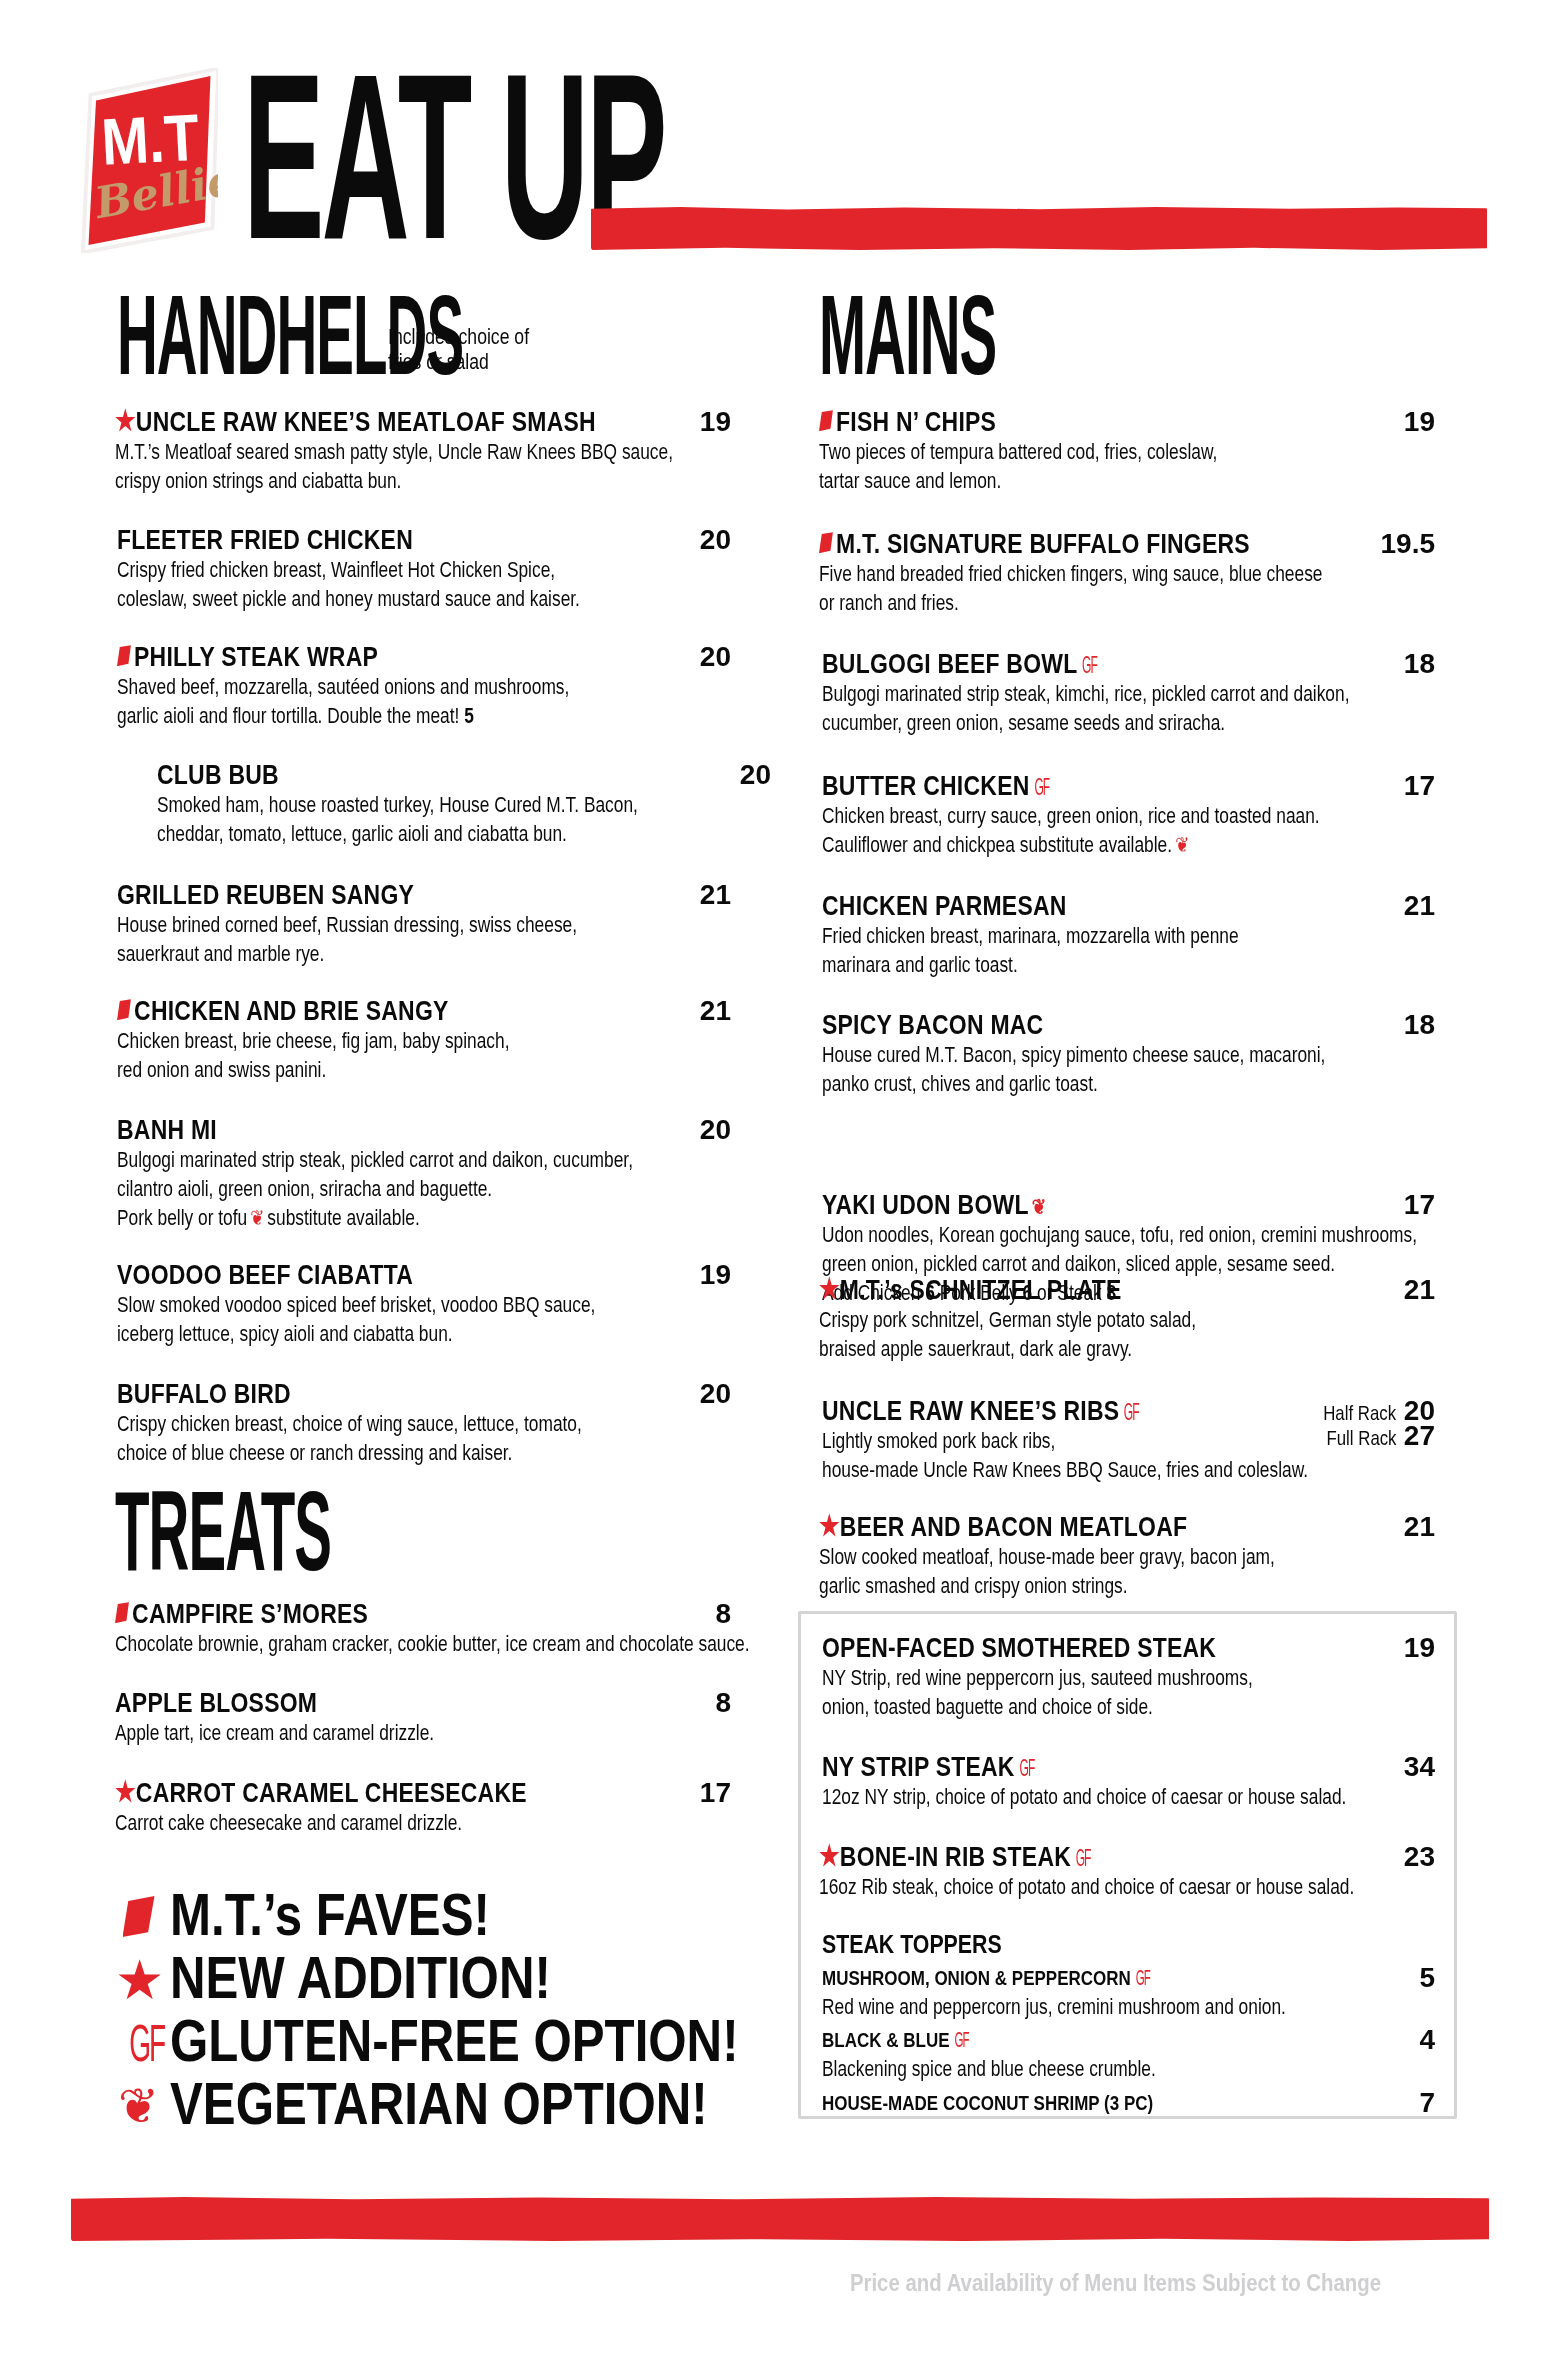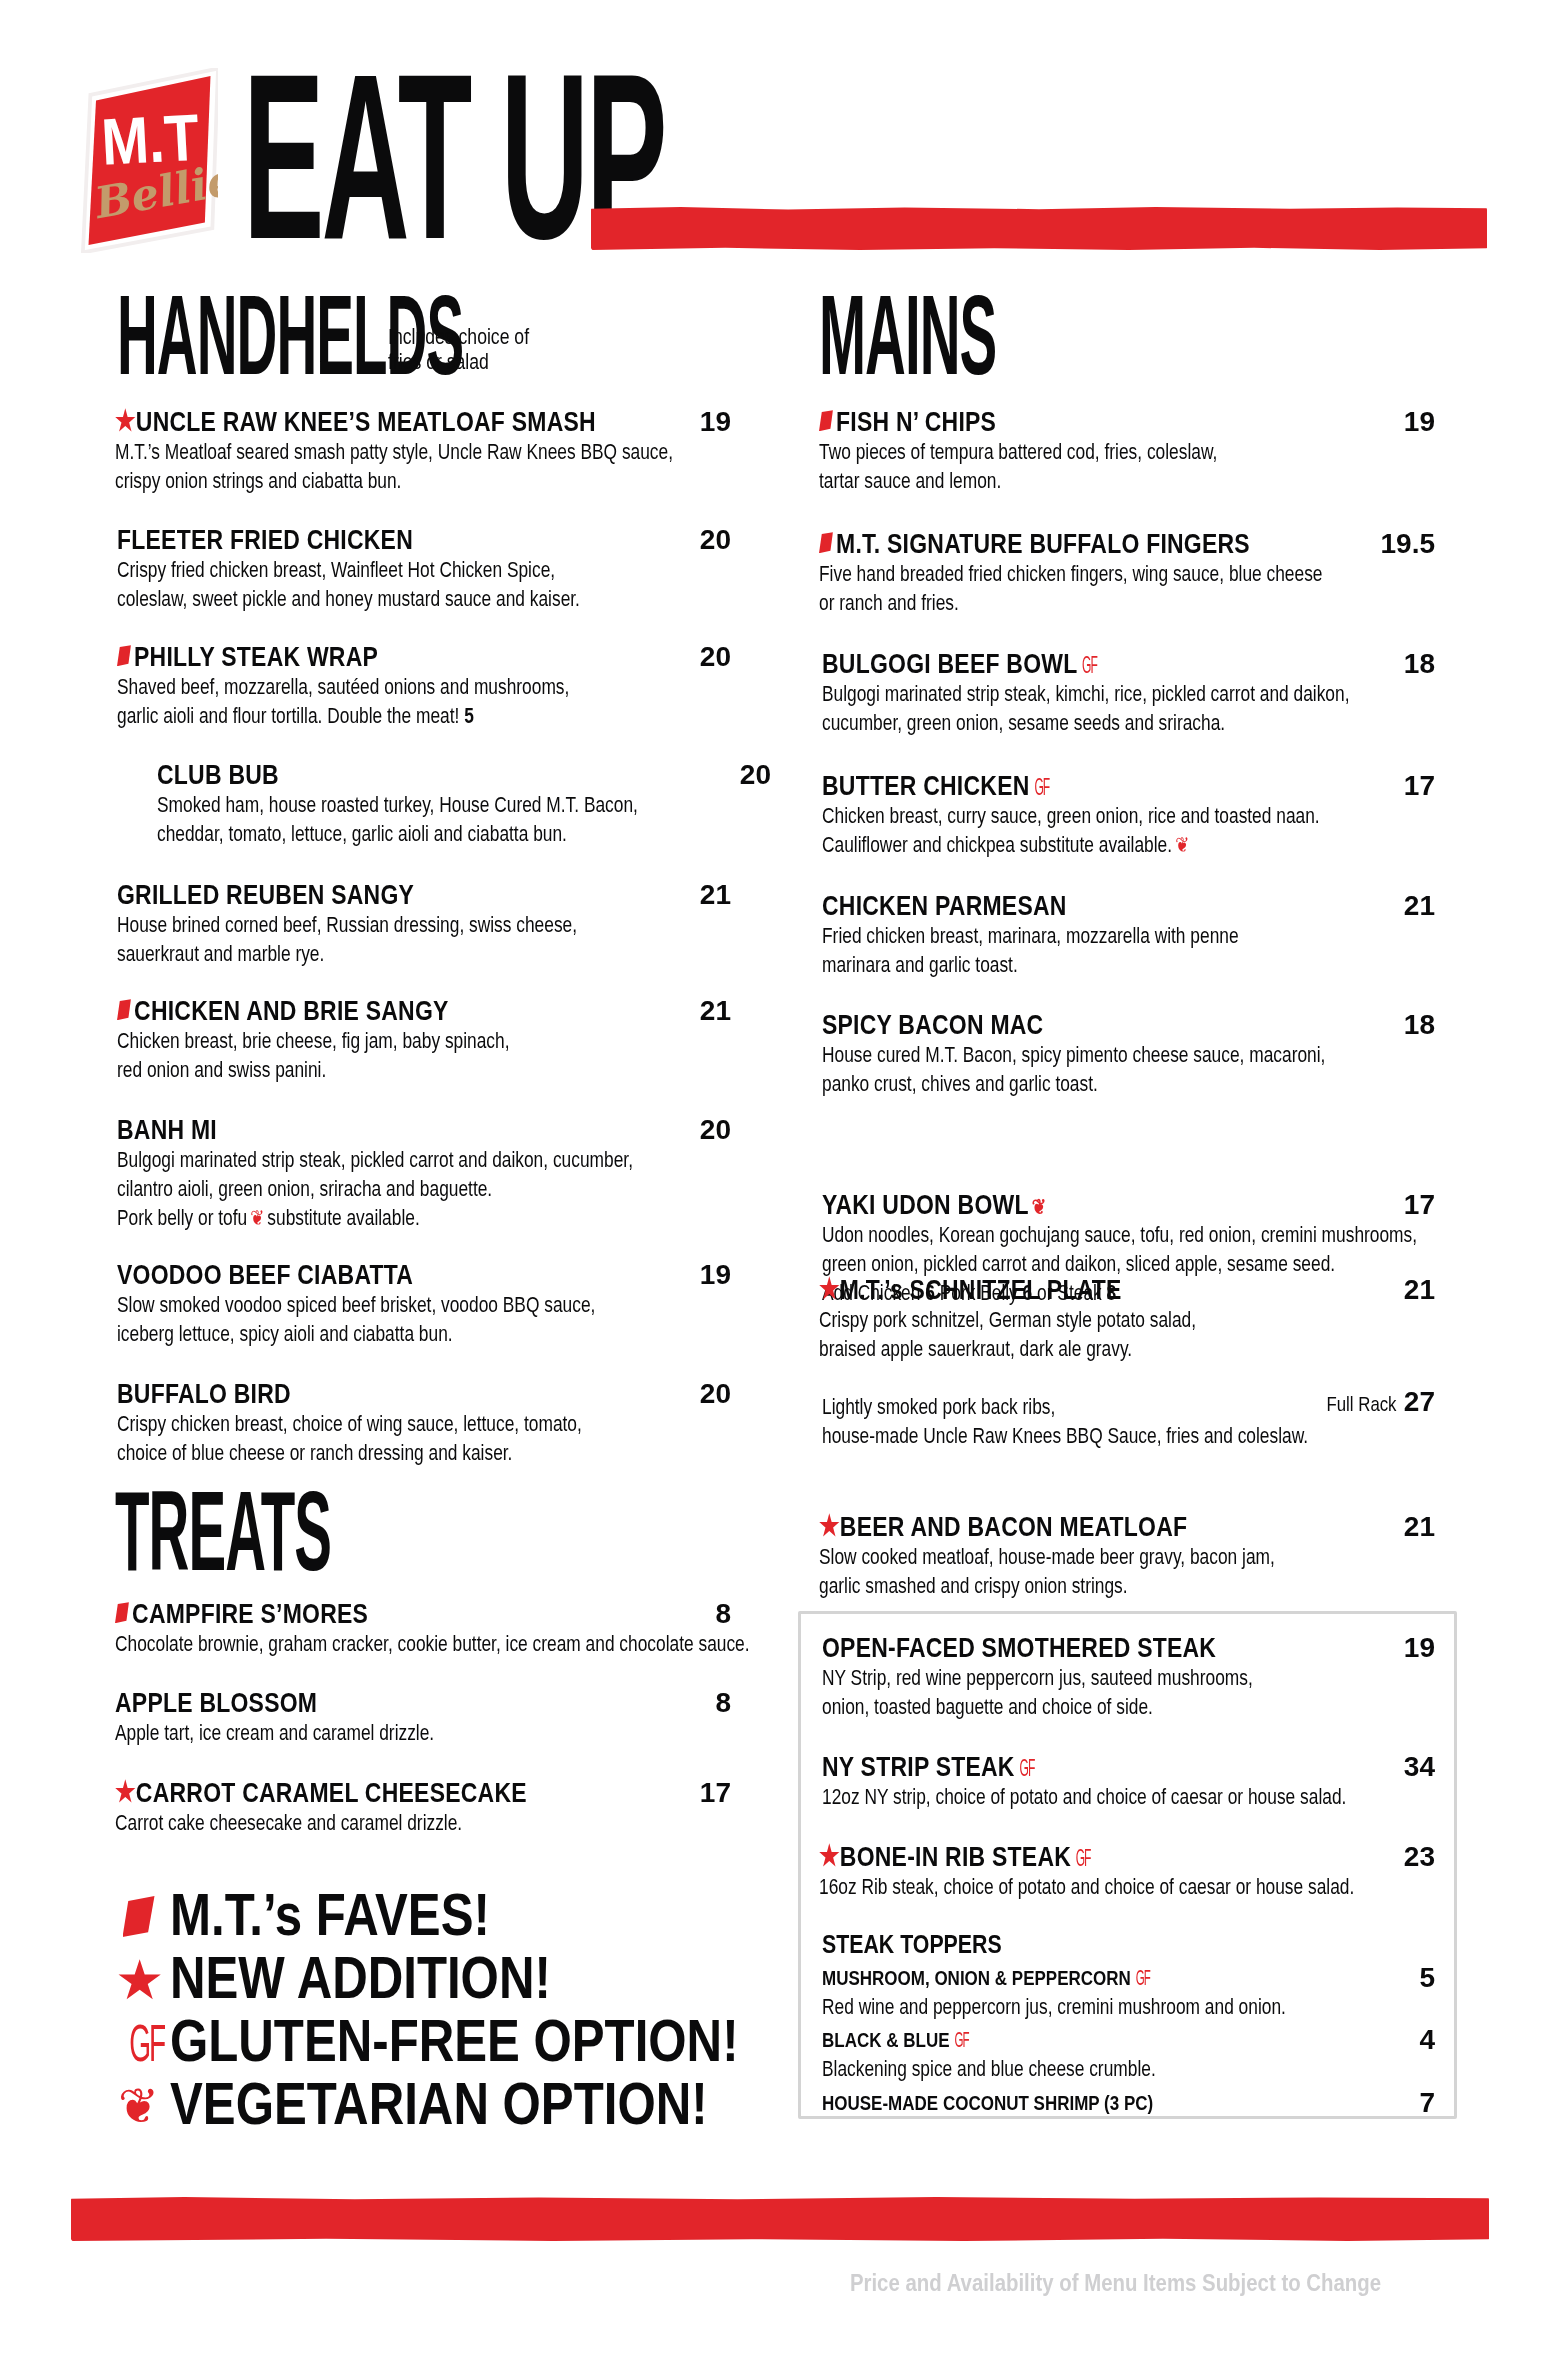--- a/index.html
+++ b/index.html
@@ -302,20 +302,24 @@
     <div class="item-title"><span class="mark star">★</span><span>M.T.’s SCHNITZEL PLATE</span></div>
     <div class="item-price">21</div>
   </div>
   <div class="item-desc">
       <div>Crispy pork schnitzel, German style potato salad,</div>
       <div>braised apple sauerkraut, dark ale gravy.</div>
     </div>
 </div>
 
 <div class="item" style="left:822px; top:1394px; width:613px;">
+  <div class="item-row">
+    <div class="item-title"><span>UNCLE RAW KNEE’S RIBS</span><span class="gf">GF</span></div>
+    <div class="item-price" style="font-weight:400;"><span style="font-size:21px; display:inline-block; transform:scaleX(0.8); transform-origin:right center;">Half Rack</span> <b>20</b></div>
+  </div>
   <div style="position:relative;">
     <div class="item-desc">
         <div>Lightly smoked pork back ribs,</div>
         <div>house-made Uncle Raw Knees BBQ Sauce, fries and coleslaw.</div>
       </div>
     <div class="item-price" style="position:absolute; right:0; top:-7.5px; font-weight:400;"><span style="font-size:21px; display:inline-block; transform:scaleX(0.8); transform-origin:right center;">Full Rack</span> <b>27</b></div>
   </div>
 </div>
 
 <div class="item" style="left:819px; top:1510px; width:616px;">

